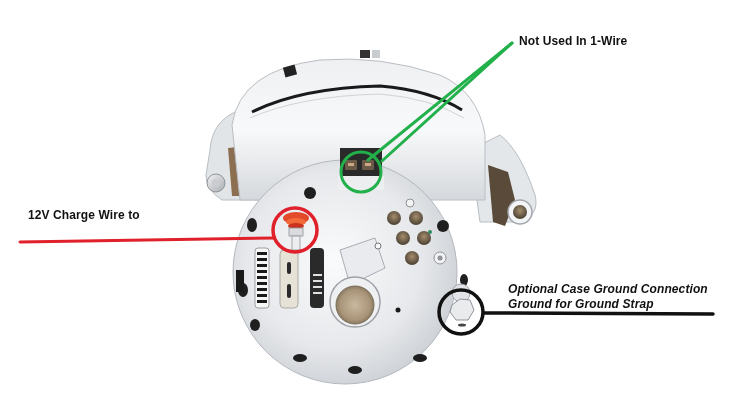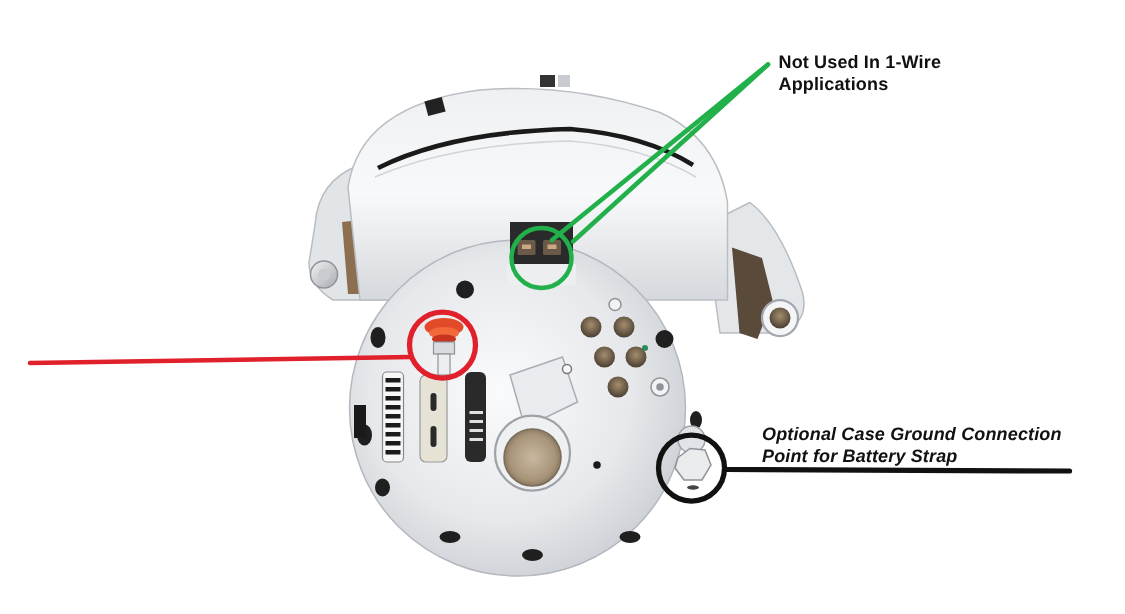--- a/index.html
+++ b/index.html
@@ -174,24 +174,24 @@
     </g>
 
     <g>
       <line x1="484" y1="313" x2="713" y2="314" stroke="#111111" stroke-width="3.5" stroke-linecap="round"></line>
       <circle cx="461" cy="312" r="22" fill="none" stroke="#111111" stroke-width="3.5"></circle>
     </g>
   </svg>
 
   <div class="label" id="lbl-top">
     <span>Not Used In 1-Wire</span>
-    <span>Applications</span>
   </div>
 
   <div class="label" id="lbl-left">
+    <span>12V Charge Wire to</span>
   </div>
 
   <div class="label" id="lbl-right">
     <span>Optional Case Ground Connection</span>
-    <span>Point for Battery Strap</span>
+    <span>Ground for Ground Strap</span>
   </div>
 
 </div>
 
 </body></html>

